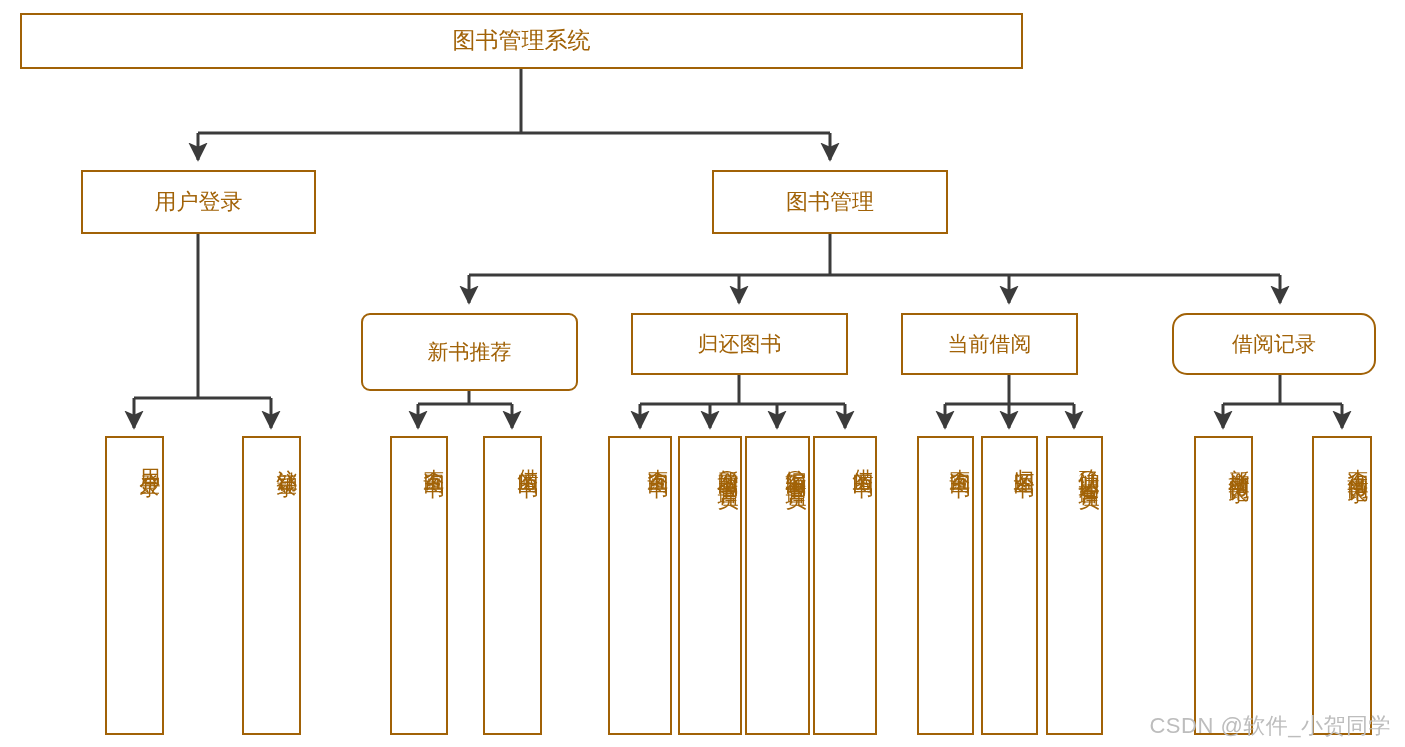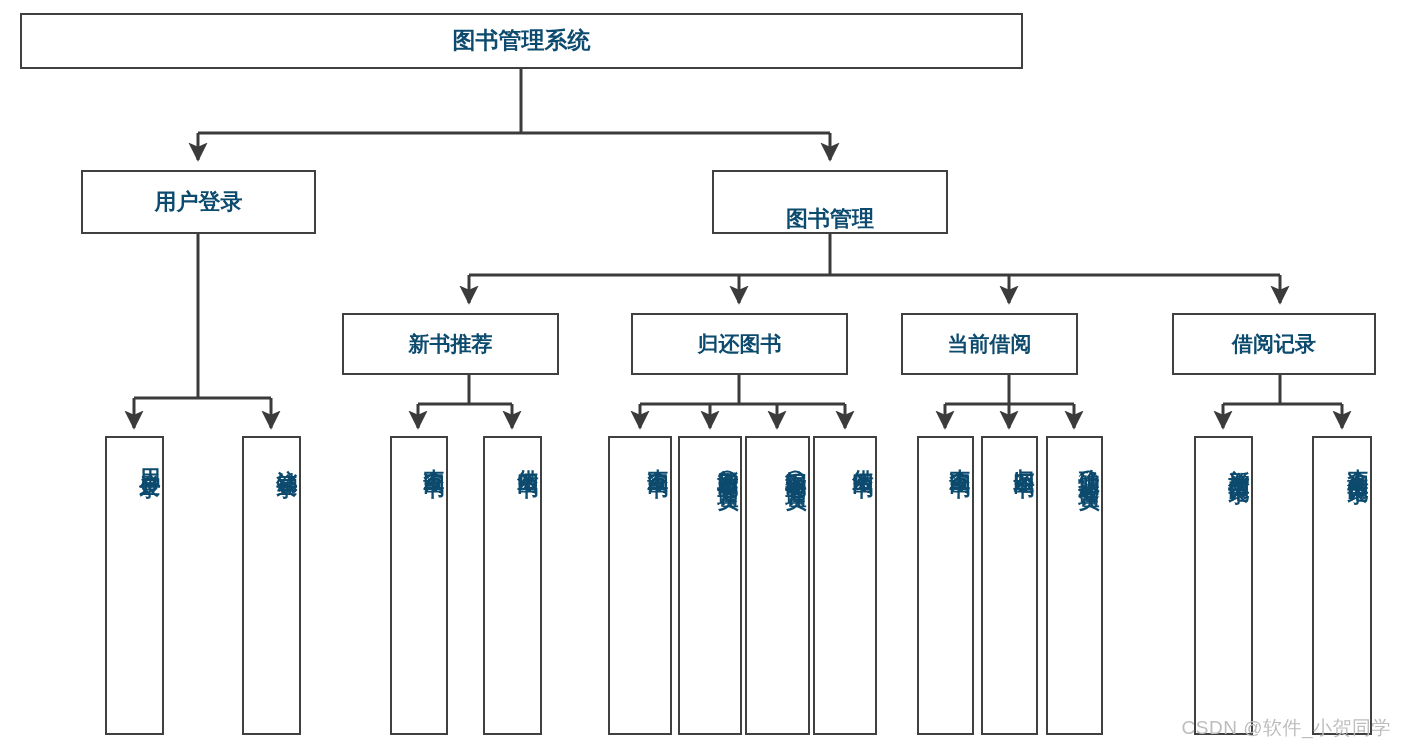--- a/index.html
+++ b/index.html
@@ -20,27 +20,26 @@
   #edges {
     position: absolute;
     left: 0;
     top: 0;
     width: 1405px;
     height: 747px;
   }
   .node {
     position: absolute;
     box-sizing: border-box;
-    border: 2px solid #404040;
+    border: 2px solid #a16207;
     background: #ffffff;
     display: flex;
     align-items: center;
     justify-content: center;
-    color: #0c4a6e;
-    font-weight: bold;
+    color: #a16207;
   }
   .node .label {
     line-height: 1.18;
     text-align: center;
     white-space: pre;
   }
   .node.root .label { font-size: 23px; }
   .node.lvl1 .label { font-size: 22px; }
   .node.lvl2 .label { font-size: 21px; }
   .node.leaf {
@@ -63,21 +62,21 @@
     justify-content: center;
   }
   .node.leaf {
     display: block;
     position: absolute;
   }
   #watermark {
     position: absolute;
     right: 14px;
     bottom: 6px;
-    font-size: 19px;
+    font-size: 22px;
     color: #bdbdbd;
     letter-spacing: 0.5px;
     white-space: nowrap;
   }
 </style>
 </head>
 <body>
 
 <div id="canvas">
 
@@ -131,34 +130,34 @@
     </g>
   </svg>
 
   <div class="node root" style="left:20px; top:13px; width:1003px; height:56px;">
     <span class="label">图书管理系统</span>
   </div>
 
   <div class="node lvl1" style="left:81px; top:170px; width:235px; height:64px;">
     <span class="label">用户登录</span>
   </div>
-  <div class="node lvl1" style="left:712px; top:170px; width:236px; height:64px;align-items:flex-end;">
+  <div class="node lvl1" style="left:712px; top:170px; width:236px; height:64px;">
     <span class="label">图书管理</span>
   </div>
 
-  <div class="node lvl2" style="left:342px; top:313px; width:217px; height:62px;">
+  <div class="node lvl2" style="left:361px; top:313px; width:217px; height:78px;border-radius:9px;">
     <span class="label">新书推荐</span>
   </div>
   <div class="node lvl2" style="left:631px; top:313px; width:217px; height:62px;">
     <span class="label">归还图书</span>
   </div>
   <div class="node lvl2" style="left:901px; top:313px; width:177px; height:62px;">
     <span class="label">当前借阅</span>
   </div>
-  <div class="node lvl2" style="left:1172px; top:313px; width:204px; height:62px;">
+  <div class="node lvl2" style="left:1172px; top:313px; width:204px; height:62px;border-radius:15px;">
     <span class="label">借阅记录</span>
   </div>
 
   <div class="node leaf" style="left:105px; top:436px; width:59px; height:299px;">
     <div class="leaf-inner">
       <span class="label">用户登录</span>
     </div>
   </div>
 
   <div class="node leaf" style="left:242px; top:436px; width:59px; height:299px;">

